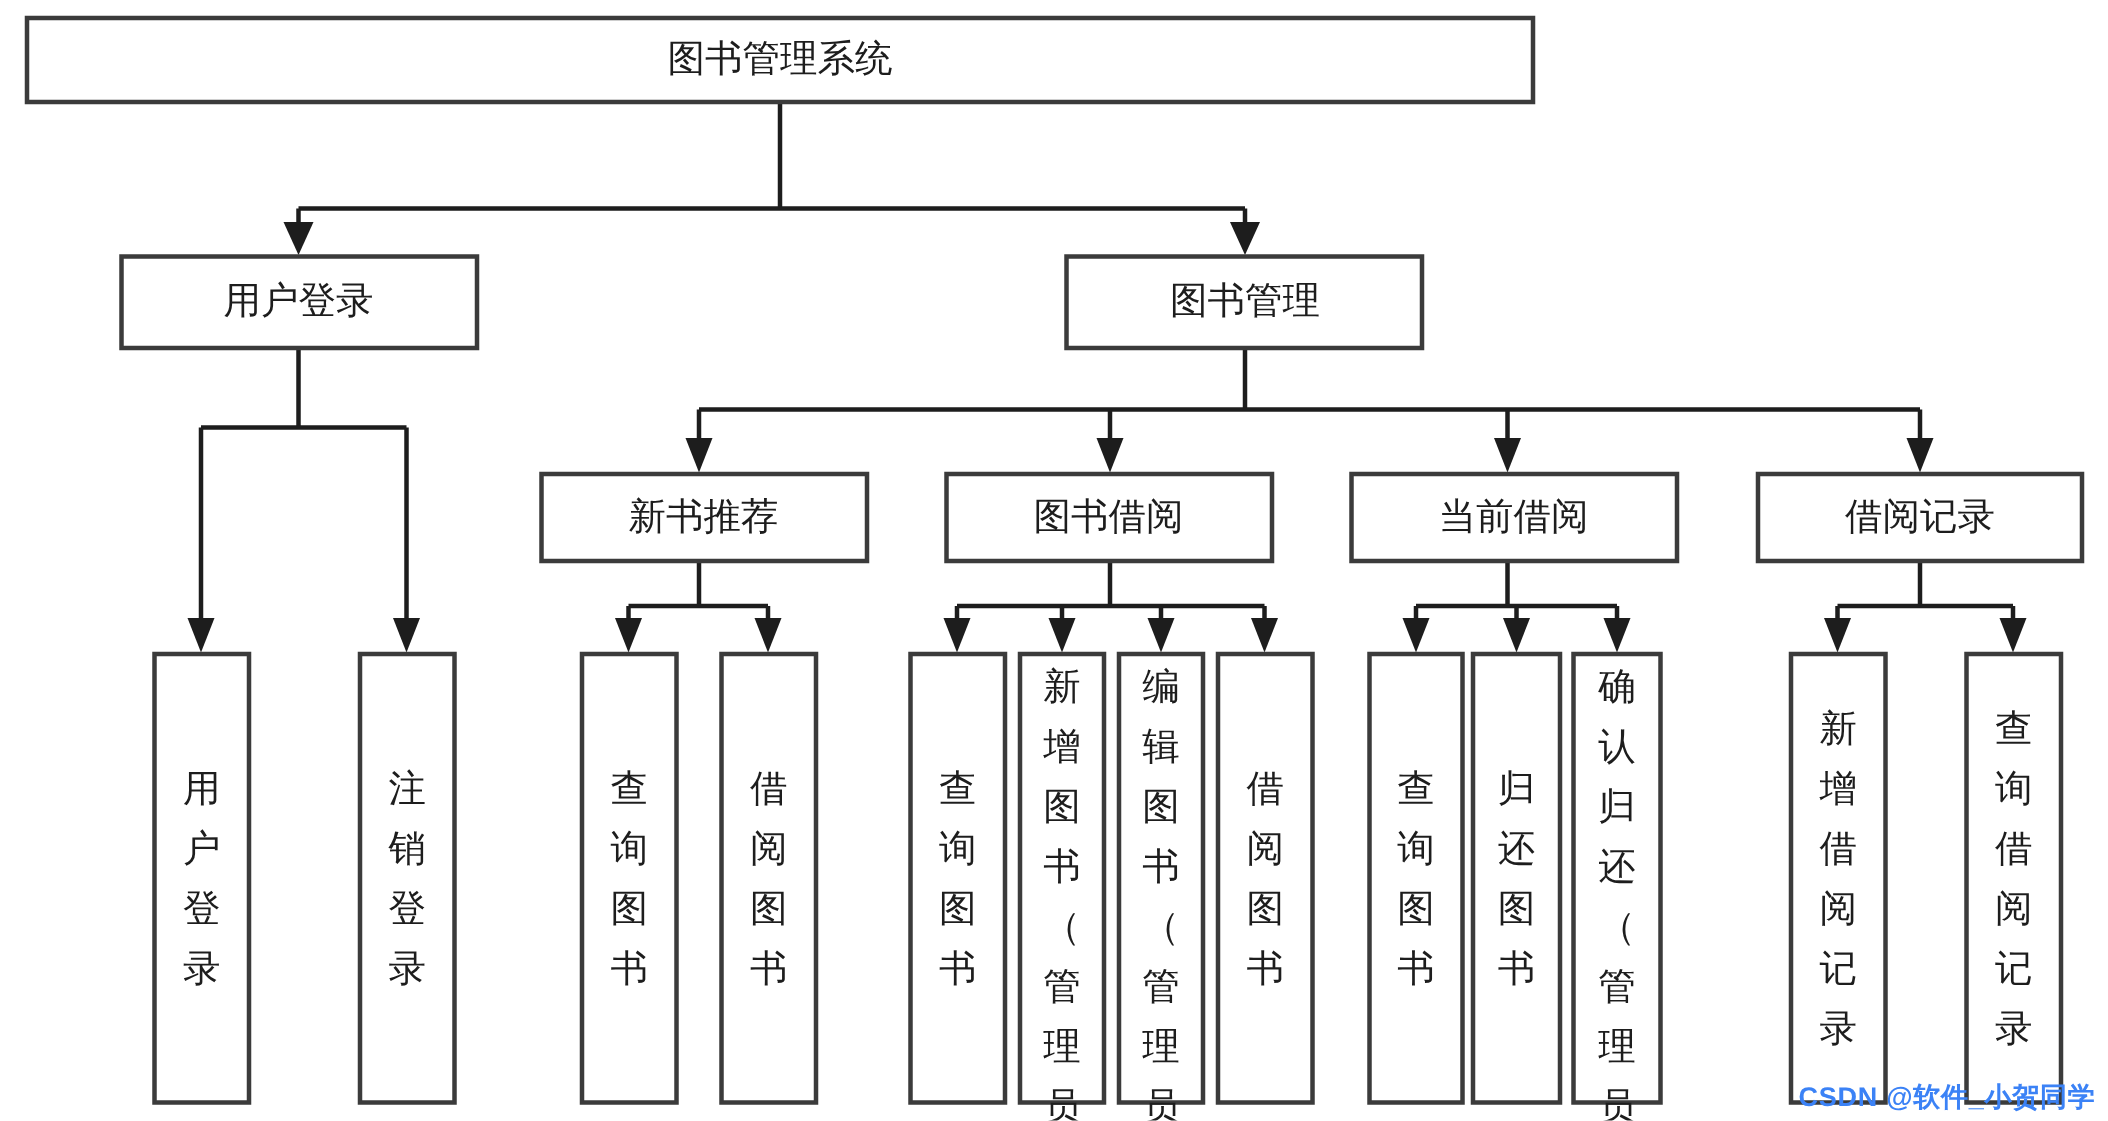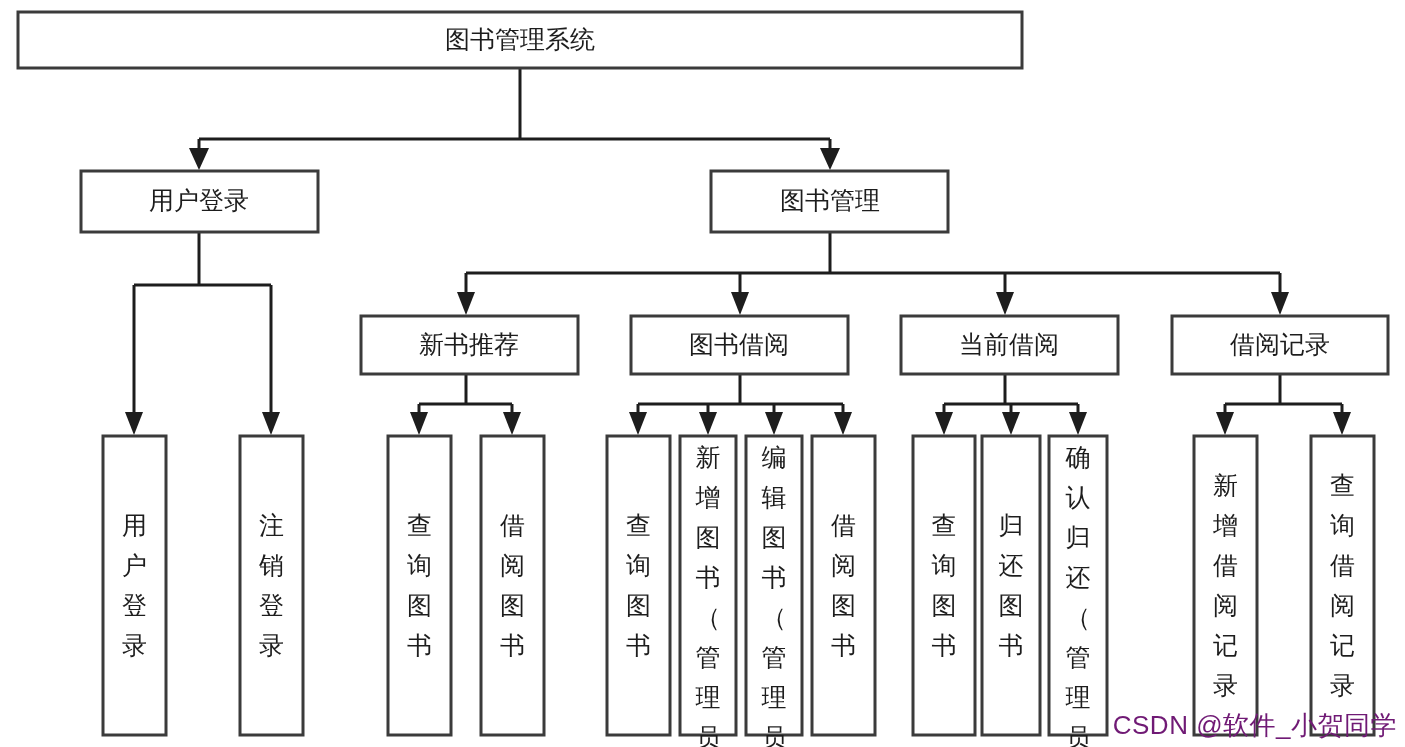--- a/index.html
+++ b/index.html
@@ -44,25 +44,26 @@
   }
   .arrow-head {
     fill: #1d1d1d;
     stroke: none;
   }
   .watermark {
     position: absolute;
     right: 8px;
     bottom: 4px;
     font-family: "Liberation Sans", "DejaVu Sans", sans-serif;
-    font-size: 26px;
-    color: #701a75;
+    font-size: 18px;
+    color: #3b82f6;
     letter-spacing: 0.5px;
     white-space: nowrap;
     user-select: none;
+    font-weight: bold;
   }
 </style>
 </head>
 <body>
 
 <svg id="diagram" viewBox="0 0 1405 747" xmlns="http://www.w3.org/2000/svg">
 
   <g>
 
     <path class="connector" d="M520 68 L520 139"></path>

